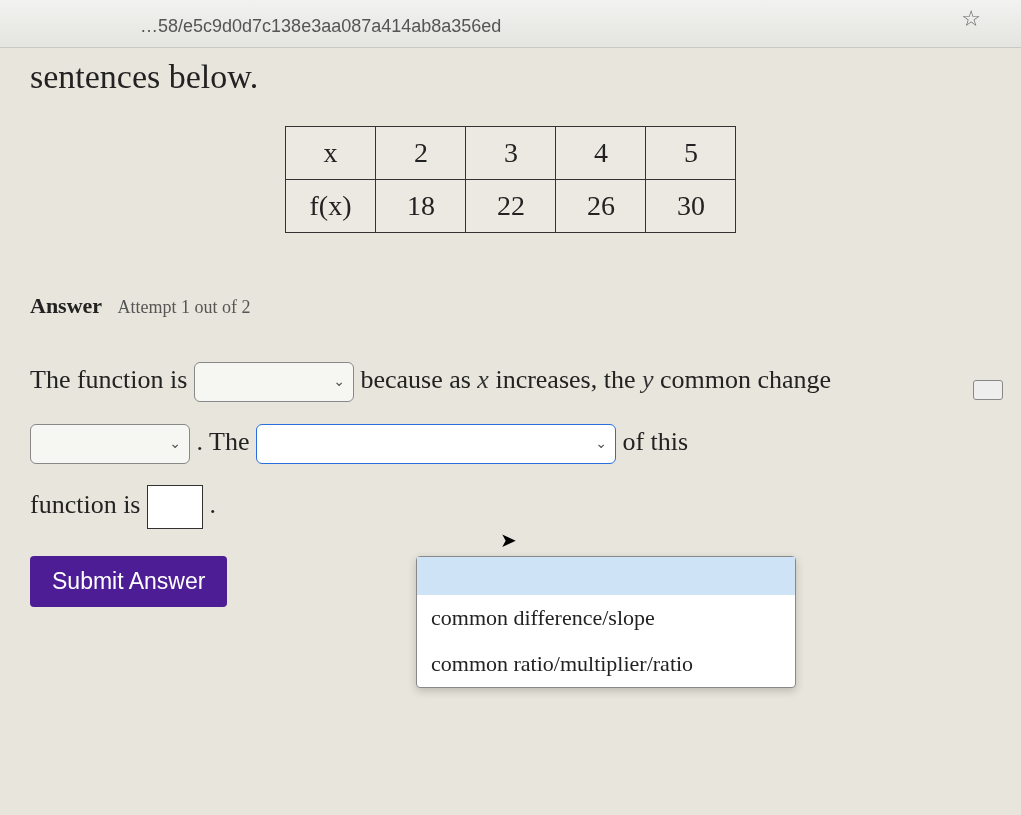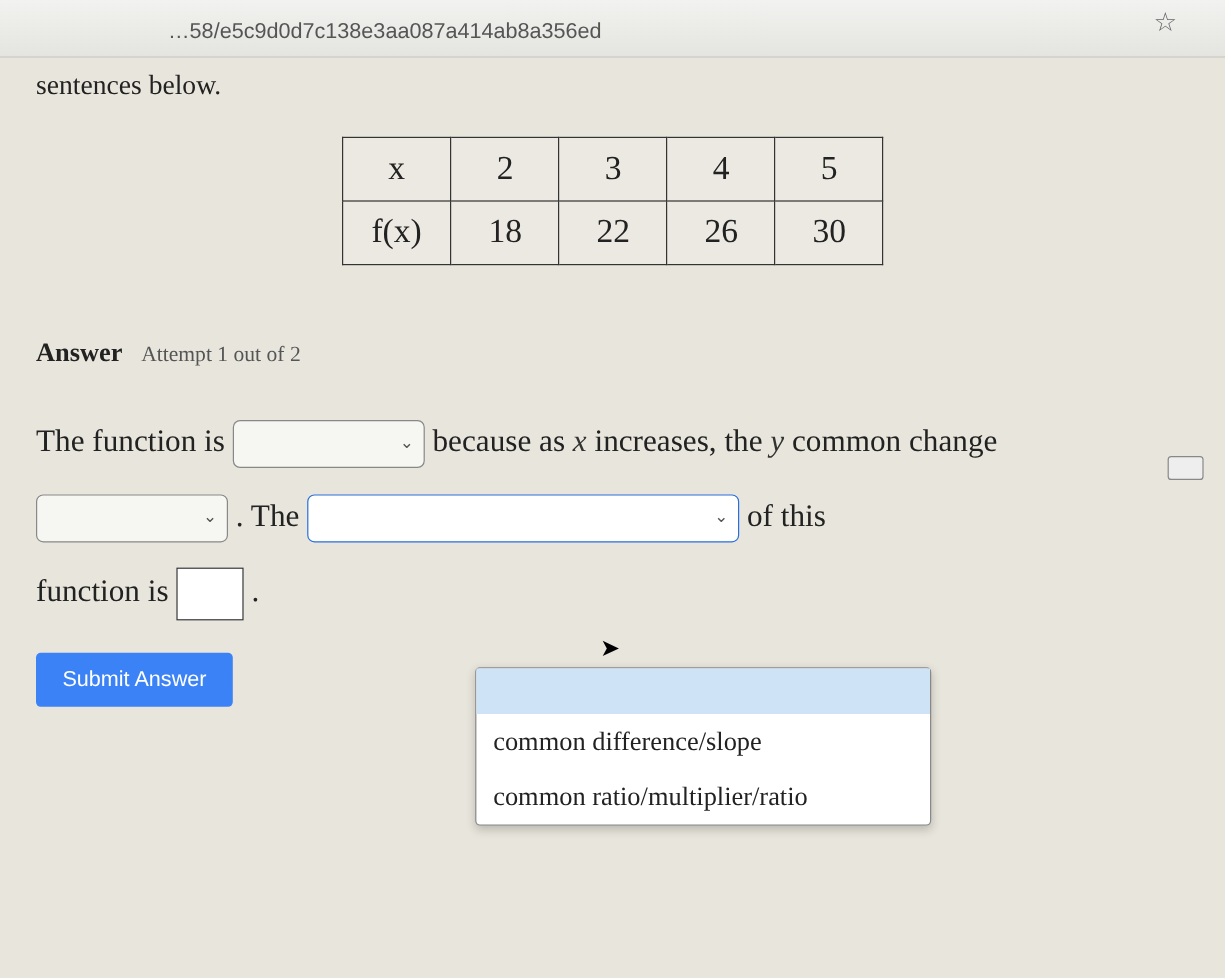--- a/index.html
+++ b/index.html
@@ -25,21 +25,21 @@
     position: absolute;
     right: 40px;
     top: 6px;
     font-size: 22px;
     color: #666;
   }
   .content {
     padding: 10px 30px 30px 30px;
   }
   .prompt-fragment {
-    font-size: 23px;
+    font-size: 34px;
     margin-bottom: 30px;
   }
   table.func {
     border-collapse: collapse;
     margin: 0 auto 60px auto;
     font-size: 28px;
   }
   table.func td {
     border: 1px solid #333;
     padding: 10px 24px;
@@ -82,32 +82,32 @@
     display: inline-block;
     border: 1px solid #333;
     width: 56px;
     height: 44px;
     vertical-align: middle;
     background: #fff;
   }
   .ital { font-style: italic; color: #333;}
   .submit {
     display: inline-block;
-    background: #3b82f6;
+    background: #4c1d95;
     color: #fff;
     font-family: Arial, sans-serif;
-    font-size: 18px;
+    font-size: 23px;
     padding: 12px 22px;
     border-radius: 4px;
     margin-top: 20px;
     border: none;
   }
   .dropdown {
     position: absolute;
-    left: 396px;
+    left: 416px;
     top: 556px;
     width: 380px;
     background: #fff;
     border: 1px solid #888;
     border-radius: 4px;
     font-size: 22px;
     box-shadow: 0 3px 8px rgba(0,0,0,.2);
     z-index: 10;
   }
   .dropdown .opt {

